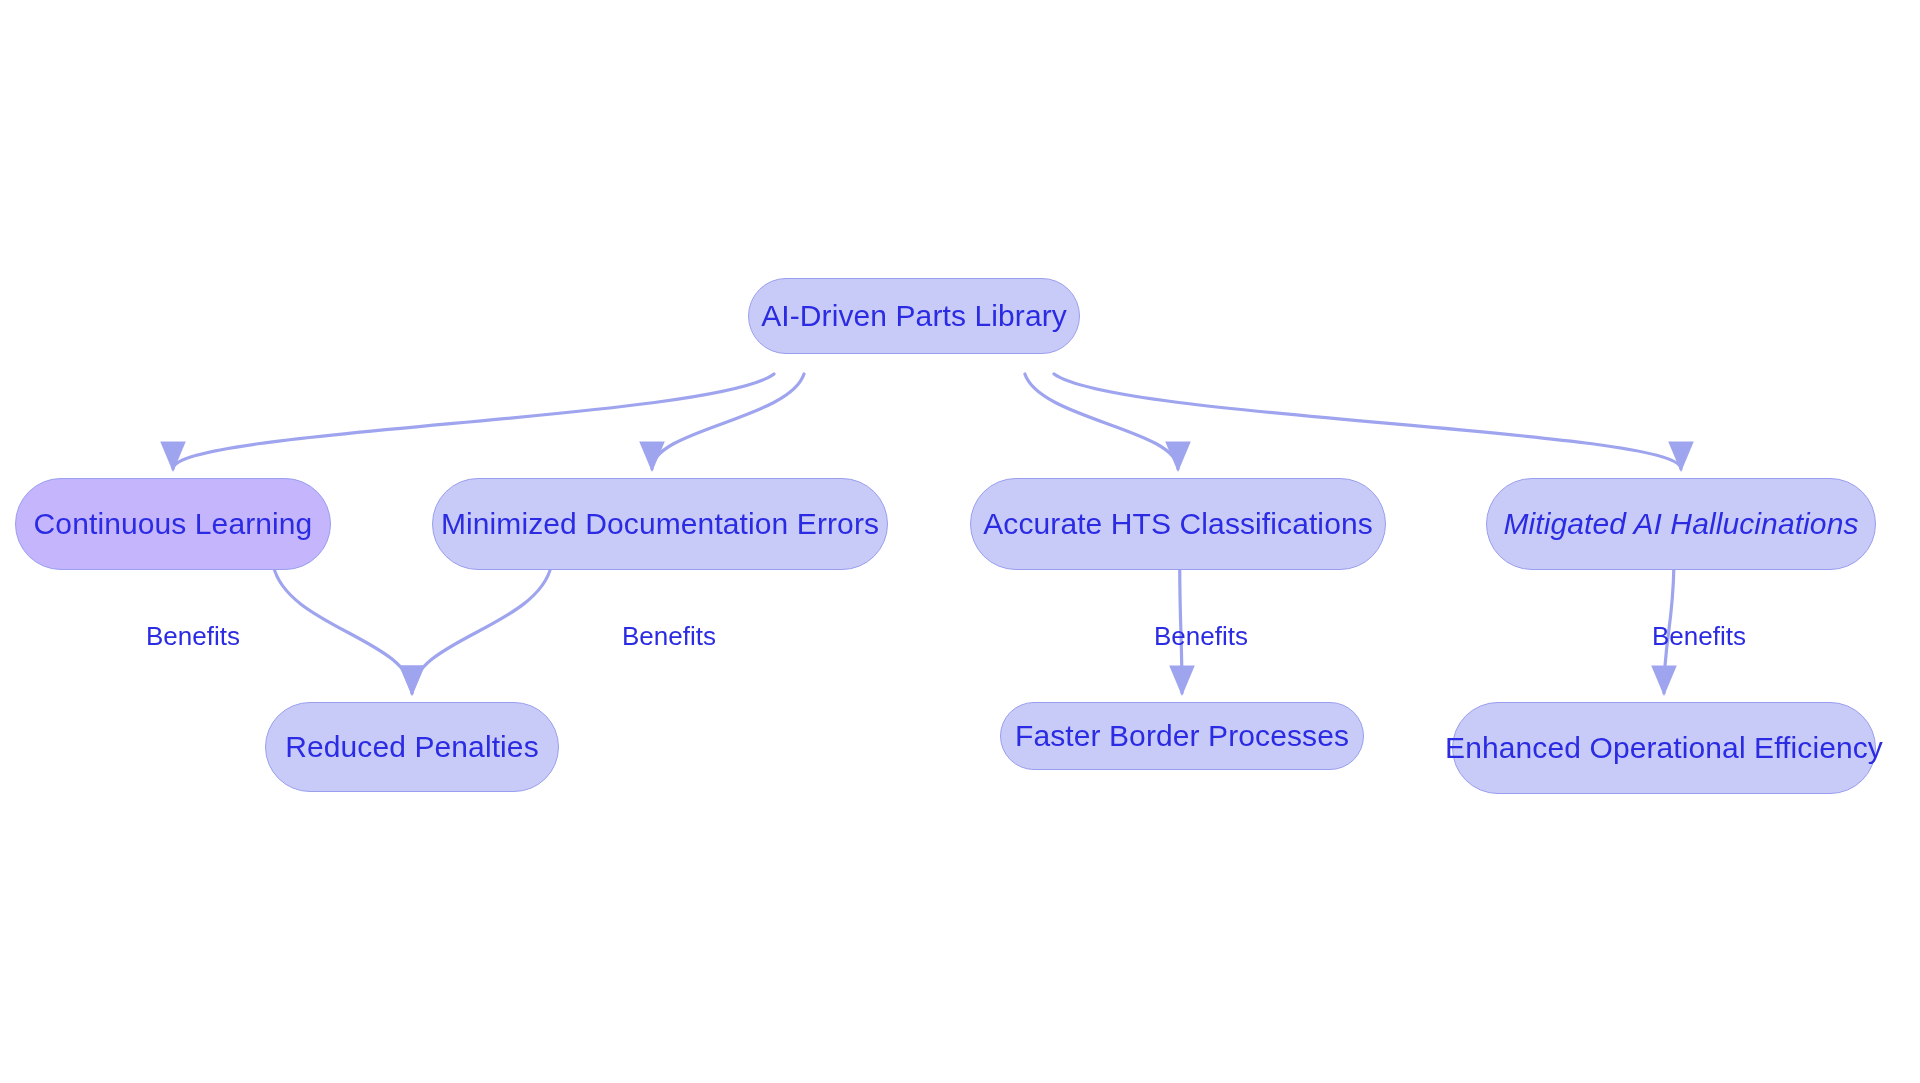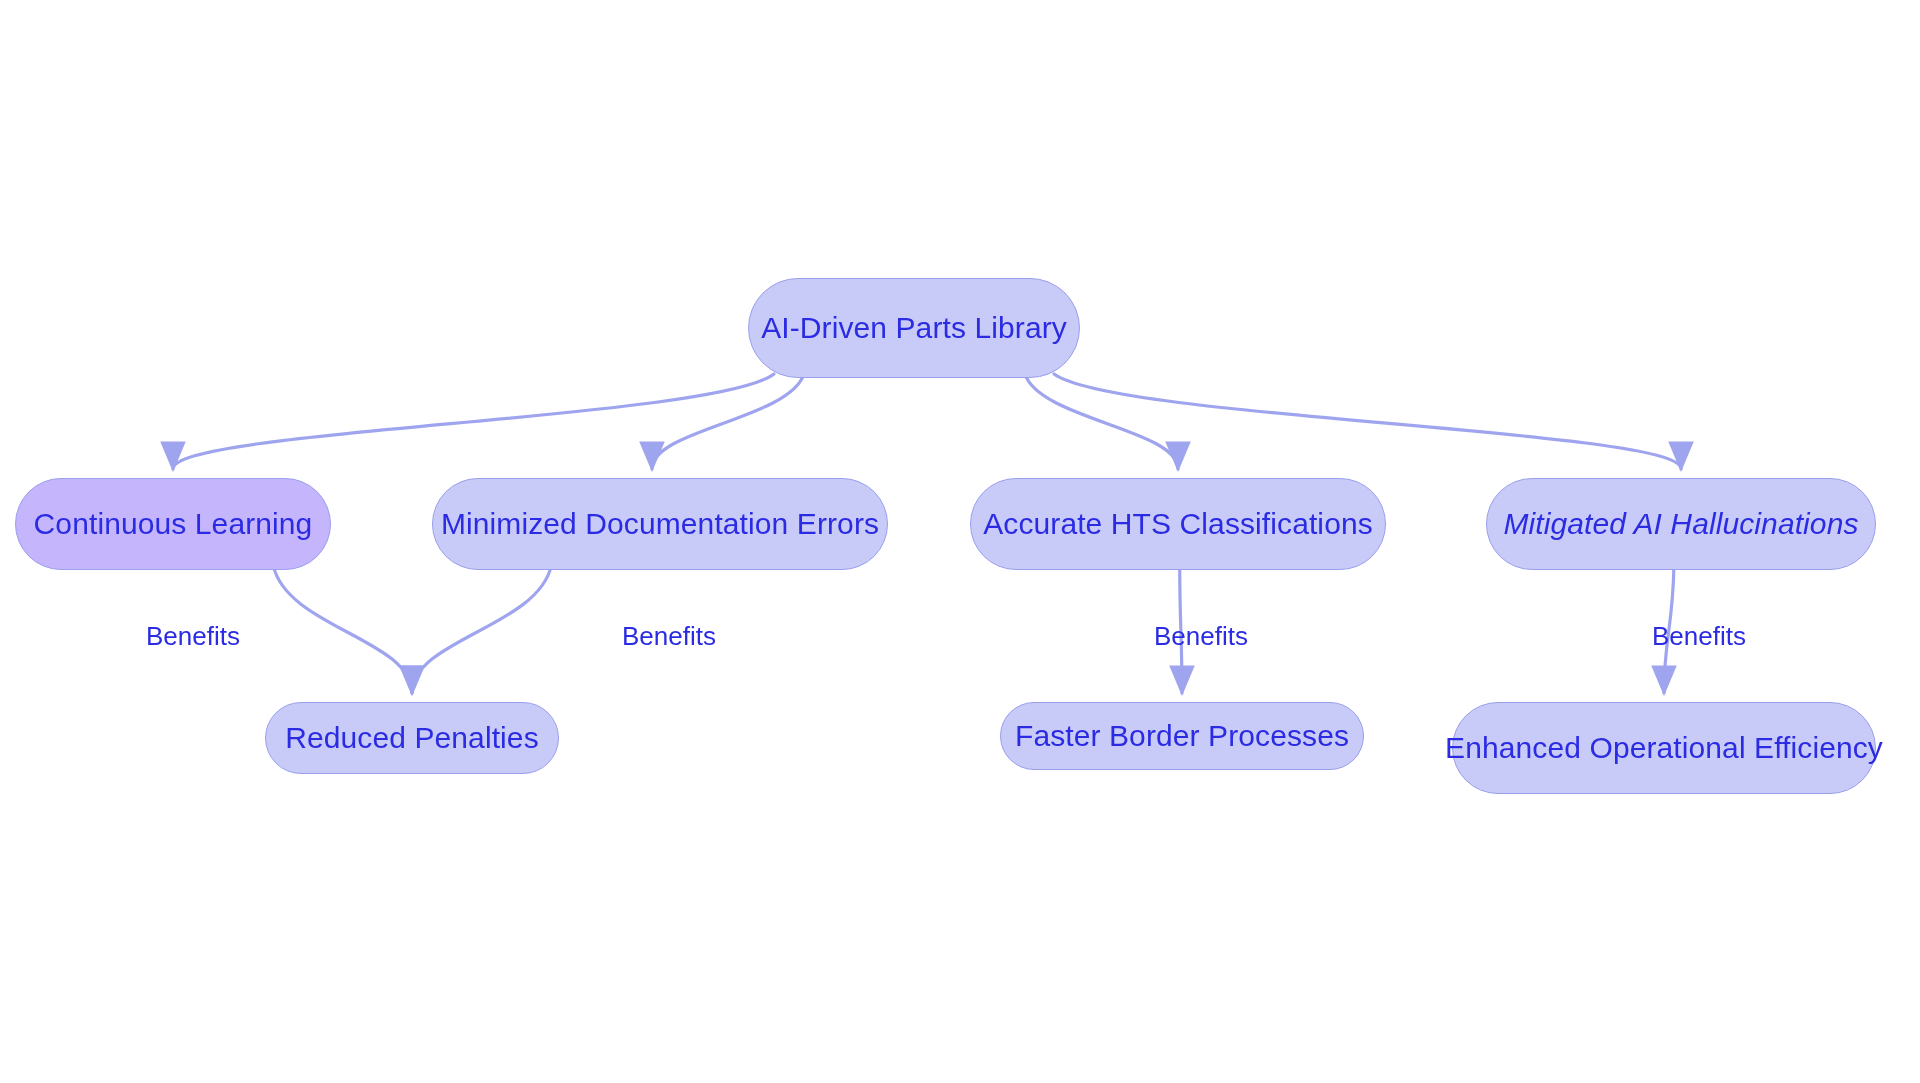--- a/index.html
+++ b/index.html
@@ -76,36 +76,36 @@
         <path d="M 1024.9 374.0 C 1040.2 419.6 1178.0 429.1 1178.0 469.0"></path>
         <path d="M 1054.0 374.0 C 1116.7 419.6 1681.0 429.1 1681.0 469.0"></path>
         <path d="M 273.4 566.0 C 287.2 627.0 412.0 639.7 412.0 693.0"></path>
         <path d="M 551.2 566.0 C 537.3 627.0 412.0 639.7 412.0 693.0"></path>
         <path d="M 1179.7 566.0 C 1179.9 627.0 1182.0 639.7 1182.0 693.0"></path>
         <path d="M 1673.9 566.0 C 1672.9 627.0 1664.0 639.7 1664.0 693.0"></path>
       </g>
   </svg>
 
   <div id="node-layer">
-      <div class="node" style="left: 748px; top: 278px; width: 332px; height: 100px; border-radius: 50px; background: rgb(200, 203, 247); border-color: rgb(154, 159, 238); color: rgb(43, 43, 227);">
+      <div class="node" style="left: 748px; top: 278px; width: 332px; height: 76px; border-radius: 50px; background: rgb(200, 203, 247); border-color: rgb(154, 159, 238); color: rgb(43, 43, 227);">
         <span class="node-label">AI-Driven Parts Library</span>
       </div>
       <div class="node" style="left: 15px; top: 478px; width: 316px; height: 92px; border-radius: 46px; background: #c4b5fd; border-color: rgb(154, 159, 238); color: rgb(43, 43, 227);">
         <span class="node-label">Continuous Learning</span>
       </div>
       <div class="node" style="left: 432px; top: 478px; width: 456px; height: 92px; border-radius: 46px; background: rgb(200, 203, 247); border-color: rgb(154, 159, 238); color: rgb(43, 43, 227);">
         <span class="node-label">Minimized Documentation Errors</span>
       </div>
       <div class="node" style="left: 970px; top: 478px; width: 416px; height: 92px; border-radius: 46px; background: rgb(200, 203, 247); border-color: rgb(154, 159, 238); color: rgb(43, 43, 227);">
         <span class="node-label">Accurate HTS Classifications</span>
       </div>
       <div class="node" style="left: 1486px; top: 478px; width: 390px; height: 92px; border-radius: 46px; background: rgb(200, 203, 247); border-color: rgb(154, 159, 238); color: rgb(43, 43, 227); font-style: italic;">
         <span class="node-label">Mitigated AI Hallucinations</span>
       </div>
-      <div class="node" style="left: 265px; top: 702px; width: 294px; height: 72px; border-radius: 46px; background: rgb(200, 203, 247); border-color: rgb(154, 159, 238); color: rgb(43, 43, 227);">
+      <div class="node" style="left: 265px; top: 702px; width: 294px; height: 90px; border-radius: 46px; background: rgb(200, 203, 247); border-color: rgb(154, 159, 238); color: rgb(43, 43, 227);">
         <span class="node-label">Reduced Penalties</span>
       </div>
       <div class="node" style="left: 1000px; top: 702px; width: 364px; height: 68px; border-radius: 46px; background: rgb(200, 203, 247); border-color: rgb(154, 159, 238); color: rgb(43, 43, 227);">
         <span class="node-label">Faster Border Processes</span>
       </div>
       <div class="node" style="left: 1452px; top: 702px; width: 424px; height: 92px; border-radius: 46px; background: rgb(200, 203, 247); border-color: rgb(154, 159, 238); color: rgb(43, 43, 227);">
         <span class="node-label">Enhanced Operational Efficiency</span>
       </div>
     </div>
   <div id="label-layer">

